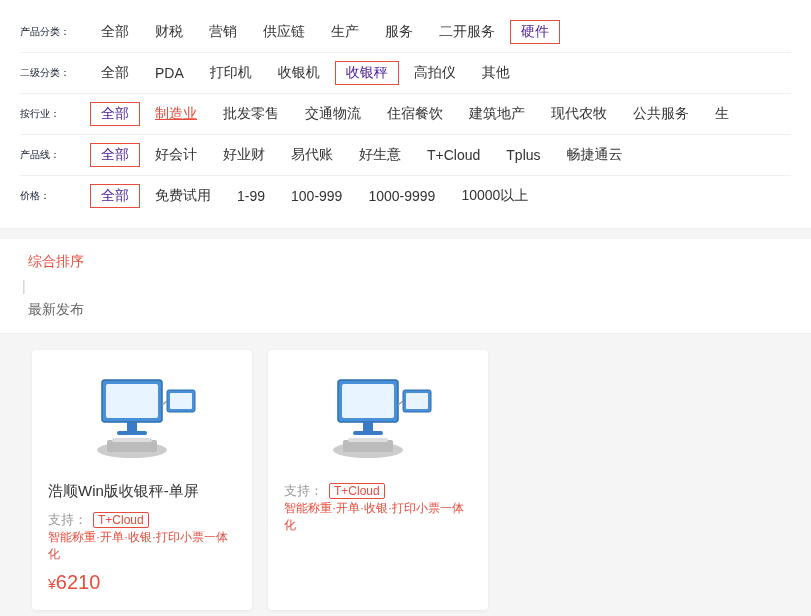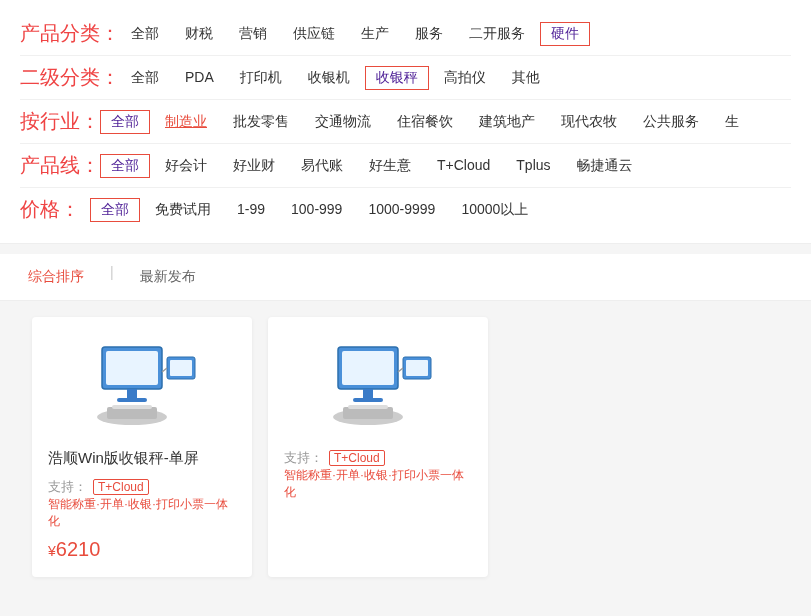--- a/index.html
+++ b/index.html
@@ -19,29 +19,30 @@
       align-items: center;
       padding: 8px 0;
       border-bottom: 1px solid #f0f0f0;
       flex-wrap: nowrap;
       overflow: hidden;
     }
     .filter-row:last-child {
       border-bottom: none;
     }
     .filter-label {
-      color: #ef4444;
+      color: #0f172a;
       min-width: 70px;
-      font-size: 20px;
+      font-size: 10px;
       flex-shrink: 0;
     }
     .filter-items {
       display: flex;
       flex-wrap: nowrap;
       gap: 4px;
+      align-items: center;
       flex: 1;
     }
     .filter-item {
       padding: 2px 10px;
       cursor: pointer;
       color: #333;
       font-size: 14px;
       border-radius: 12px;
       border: 1px solid transparent;
       white-space: nowrap;
@@ -54,22 +55,23 @@
     .filter-item.active-underline {
       color: #e84c3d;
       text-decoration: underline;
     }
 
     .sort-bar {
       background: #fff;
       padding: 10px 20px;
       margin-top: 10px;
       display: flex;
-      gap: 16px;
+      gap: 3px;
       border-bottom: 1px solid #eee;
+      flex-direction: column;
     }
     .sort-item {
       padding: 4px 8px;
       cursor: pointer;
       color: #666;
       font-size: 14px;
     }
     .sort-item.active {
       color: #e84c3d;
     }

